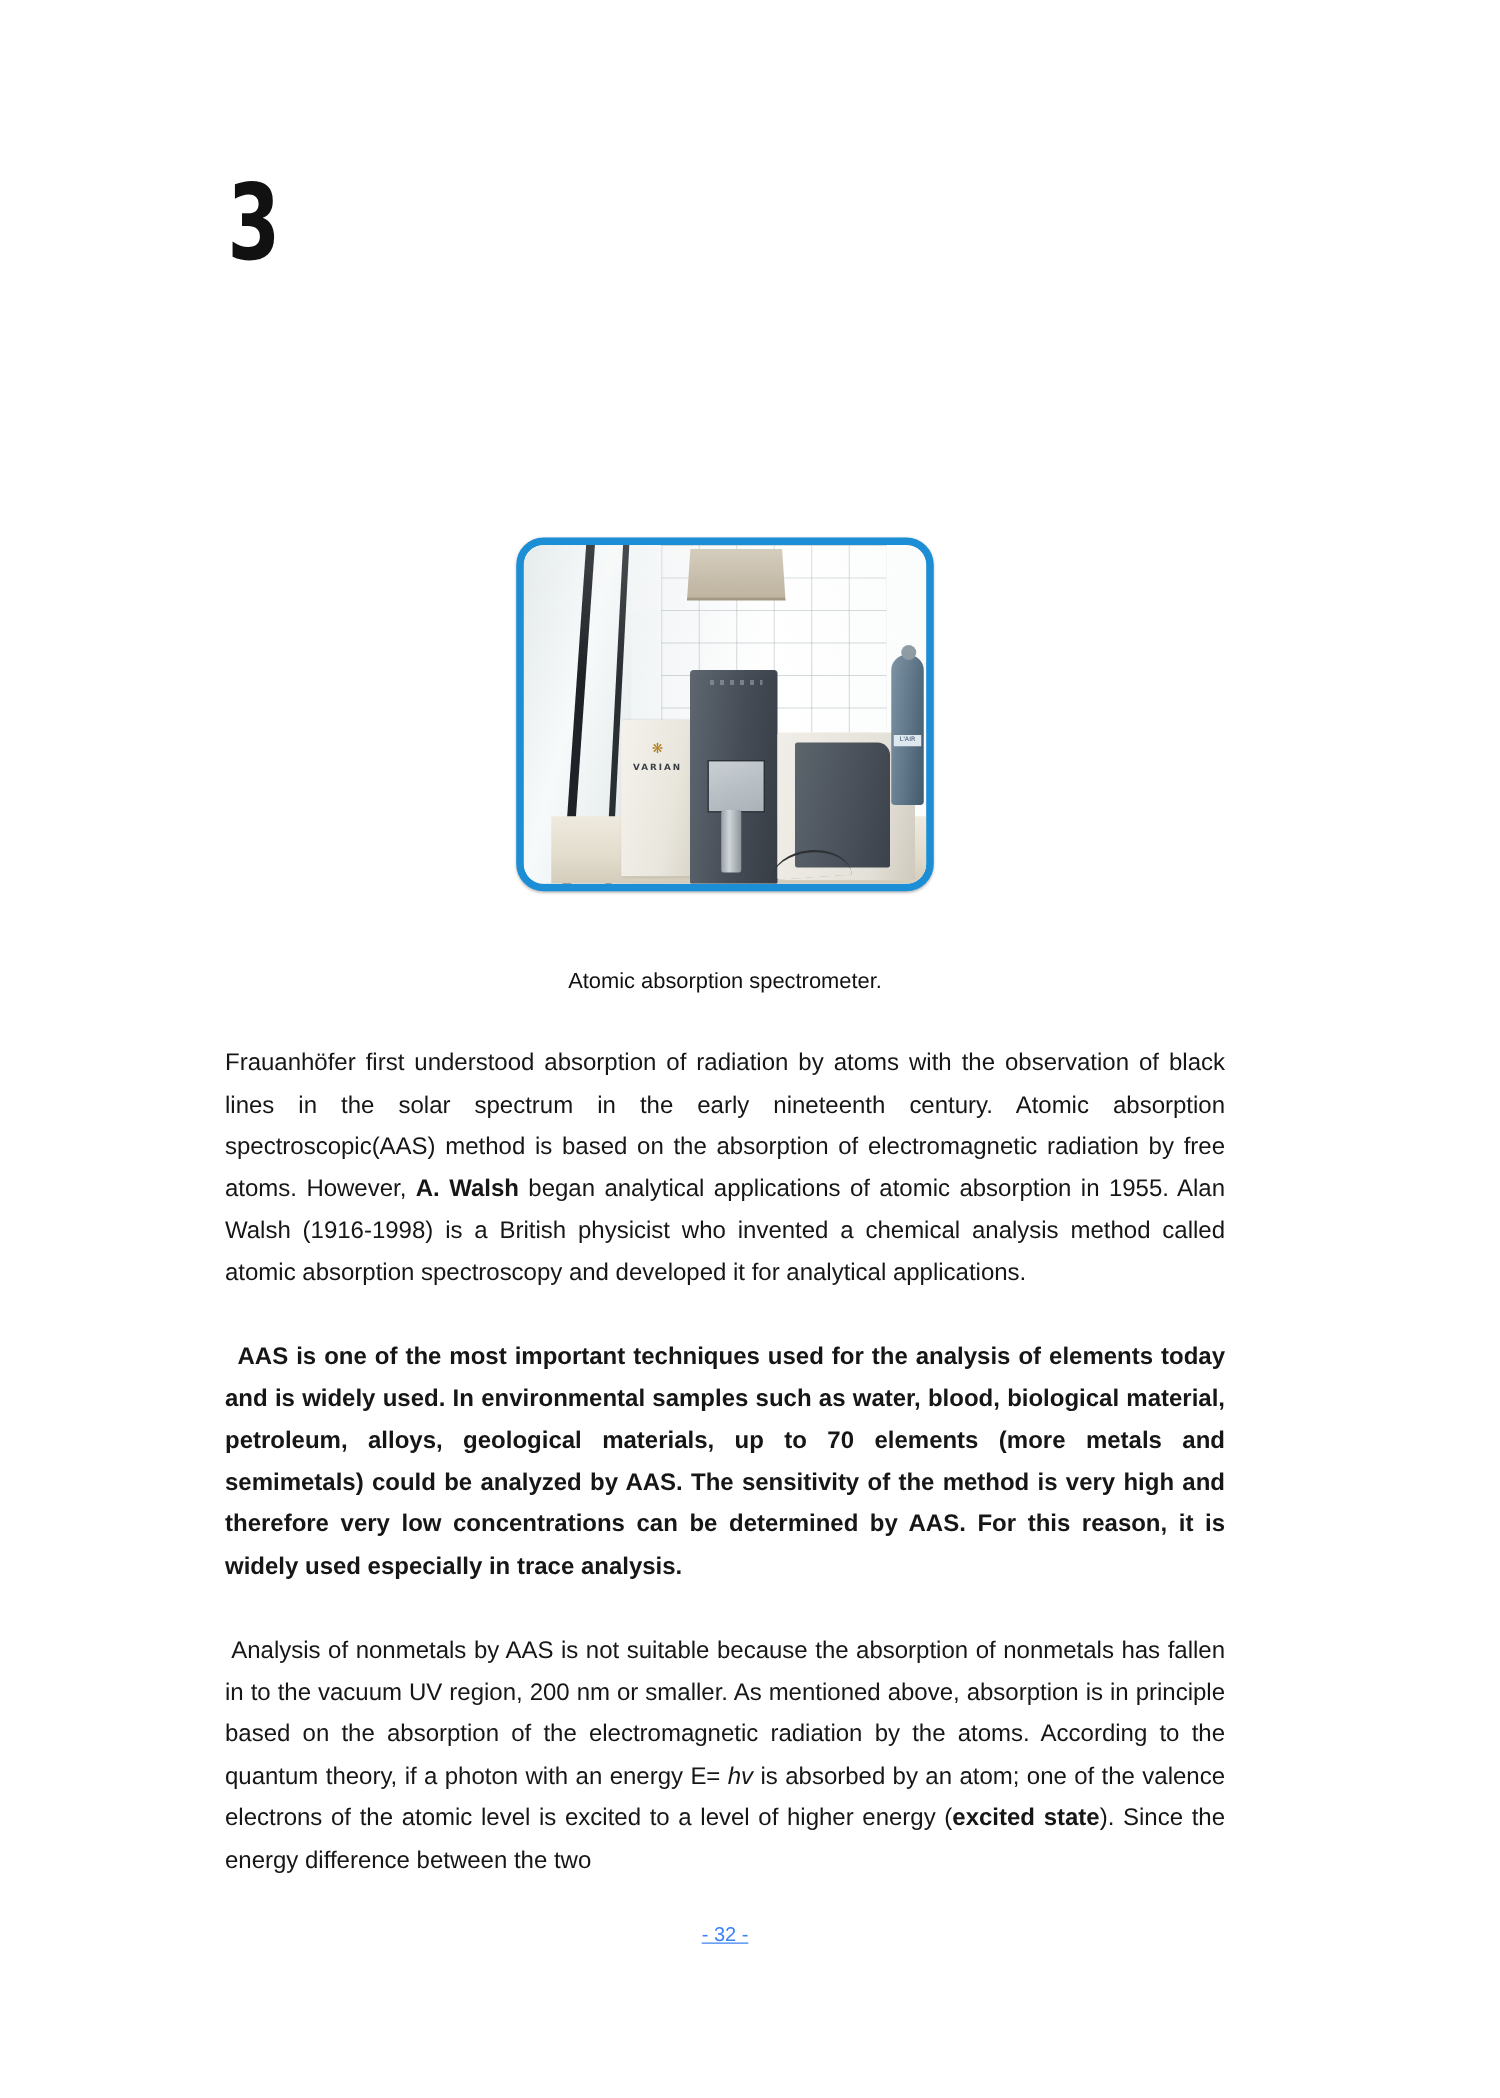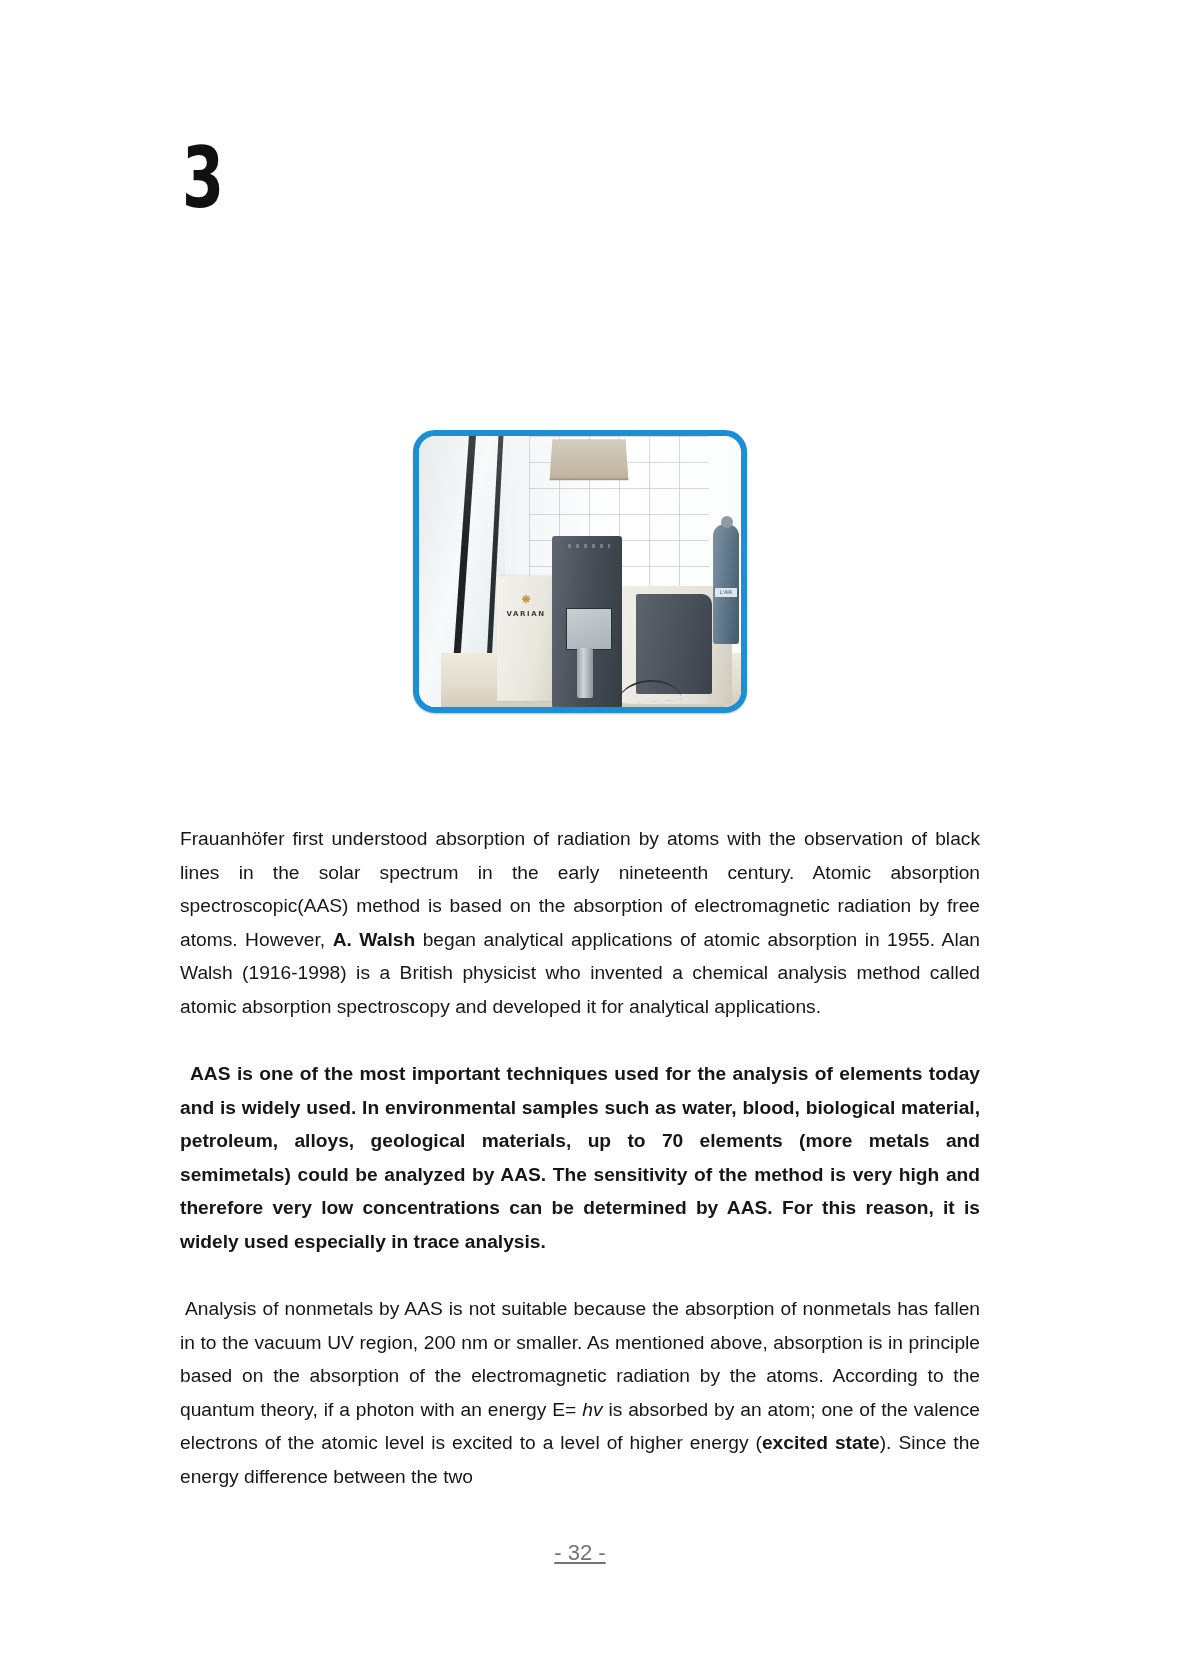--- a/index.html
+++ b/index.html
@@ -245,21 +245,21 @@
   }
 
   
   .body {
     position: absolute;
     left: 180px;
     top: 822px;
     width: 800px;
   }
   p.para {
-    margin: 0 0 34px 0;
+    margin: 12px 0 34px 0;
     font-family: "Liberation Sans", sans-serif;
     font-size: 19.2px;
     line-height: 33.5px;
     text-align: justify;
     text-justify: inter-word;
     color: #161616;
     hyphens: none;
   }
   p.para:last-child { margin-bottom: 0; }
   p.indent-sm { text-indent: 10px; font-weight: bold; }
@@ -268,22 +268,22 @@
   i { }
 
   
   .footer {
     position: absolute;
     left: 180px;
     top: 1540px;
     width: 800px;
     text-align: center;
     font-family: "Liberation Sans", sans-serif;
-    font-size: 22px;
-    color: #737373;
+    font-size: 16px;
+    color: #3b82f6;
     text-decoration: underline;
   }
 </style>
 </head>
 <body>
 
 <div class="page">
 
   <div class="chapter-number">3</div>
 
@@ -312,20 +312,21 @@
         </div>
         <div class="gas-tank"></div>
         <div class="gas-valve"></div>
         <div class="gas-label">L'AIR</div>
         <div class="cord"></div>
         <div class="photo-haze"></div>
       </div>
     </div>
   </div>
 
+  <div class="figure-caption">Atomic absorption spectrometer.</div>
 
   <div class="body">
     <p class="para"><span>Frauanhöfer first understood absorption of radiation by atoms with the observation of black lines in the solar spectrum in the early nineteenth century. Atomic absorption spectroscopic(AAS) method is based on the absorption of electromagnetic radiation by free atoms. However, </span><b>A. Walsh</b><span> began analytical applications of atomic absorption in 1955. Alan Walsh (1916-1998) is a British physicist who invented a chemical analysis method called atomic absorption spectroscopy and developed it for analytical applications.</span></p>
     <p class="para indent-sm"><span>AAS is one of the most important techniques used for the analysis of elements today and is widely used. In environmental samples such as water, blood, biological material, petroleum, alloys, geological materials, up to 70 elements (more metals and semimetals) could be analyzed by AAS. The sensitivity of the method is very high and therefore very low concentrations can be determined by AAS. For this reason, it is widely used especially in trace analysis.</span></p>
     <p class="para indent-xs"><span>Analysis of nonmetals by AAS is not suitable because the absorption of nonmetals has fallen in to the vacuum UV region, 200 nm or smaller.  As mentioned above, absorption is in principle based on the absorption of the electromagnetic radiation by the atoms. According to the quantum theory, if a photon with an energy E= </span><i>hv</i><span> is absorbed by an atom; one of the valence electrons of the atomic level is excited to a level of higher energy (</span><b>excited state</b><span>). Since the energy difference between the two</span></p>
   </div>
 
   <div class="footer">- 32 -</div>
 
 </div>

